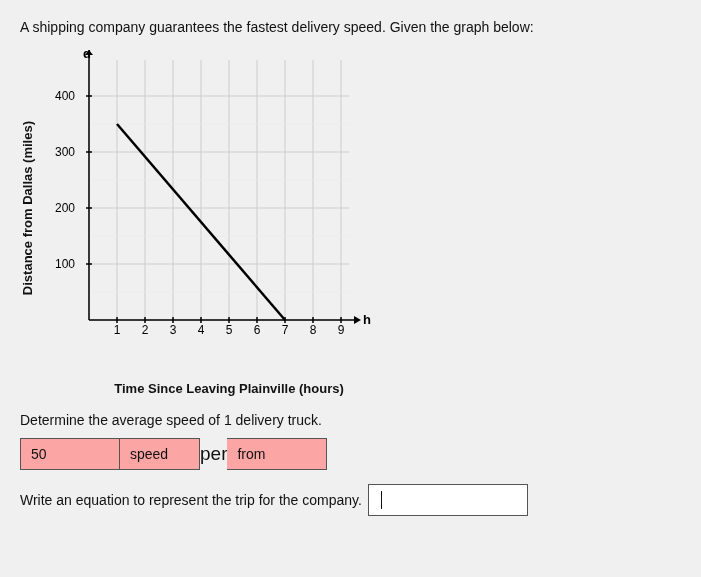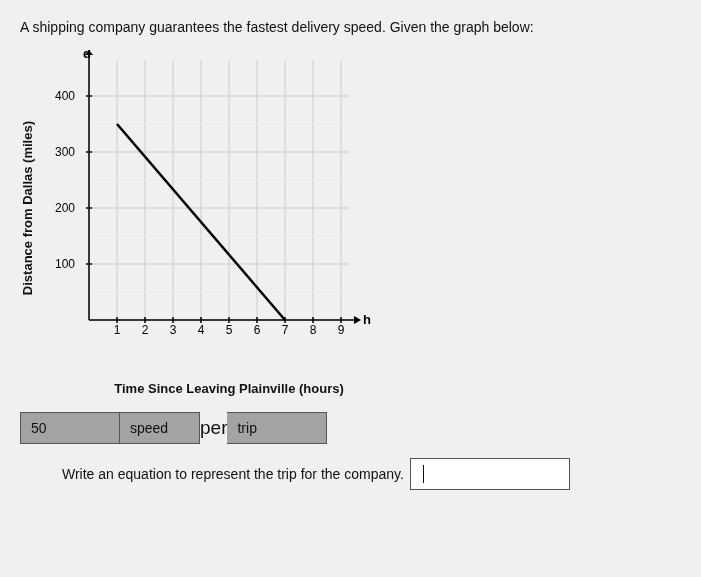--- a/index.html
+++ b/index.html
@@ -75,21 +75,21 @@
     .answer-row {
       display: flex;
       flex-direction: row;
       align-items: center;
       gap: 0;
       margin-bottom: 14px;
     }
 
     .answer-box {
       border: 1.5px solid #555;
-      background: #a3a3a3;
+      background: #fca5a5;
       padding: 5px 10px;
       font-size: 14px;
       min-width: 100px;
       height: 32px;
       display: flex;
       align-items: center;
     }
 
     .answer-box.value-box {
       min-width: 100px;
@@ -108,21 +108,20 @@
     .answer-box.per-unit-box {
       min-width: 100px;
       border-left: none;
     }
 
     .equation-row {
       display: flex;
       flex-direction: row;
       align-items: center;
       gap: 6px;
-      margin-left: 42px;
     }
 
     .equation-text {
       font-size: 14px;
     }
 
     .equation-input {
       border: 1.5px solid #555;
       background: #fff;
       min-width: 160px;
@@ -220,25 +219,26 @@
           <line x1="302" y1="267" x2="302" y2="273" stroke="#000" stroke-width="1.5"></line>
 
           <line x1="78" y1="74" x2="246" y2="270" stroke="#000" stroke-width="2.5"></line>
         </svg>
       </div>
       <div class="x-axis-label">Time Since Leaving Plainville (hours)</div>
     </div>
   </div>
 
   <div class="question-section">
+    <div class="question-text">Determine the average speed of 1 delivery truck.</div>
     <div class="answer-row">
       <div class="answer-box value-box">50</div>
       <div class="answer-box unit-box">speed</div>
       <span class="per-label">per</span>
-      <div class="answer-box per-unit-box">trip</div>
+      <div class="answer-box per-unit-box">from</div>
     </div>
 
     <div class="equation-row">
       <span class="equation-text">Write an equation to represent the trip for the company.</span>
       <div class="equation-input">
         <span></span>
         <span class="cursor-line"></span>
       </div>
     </div>
   </div>

